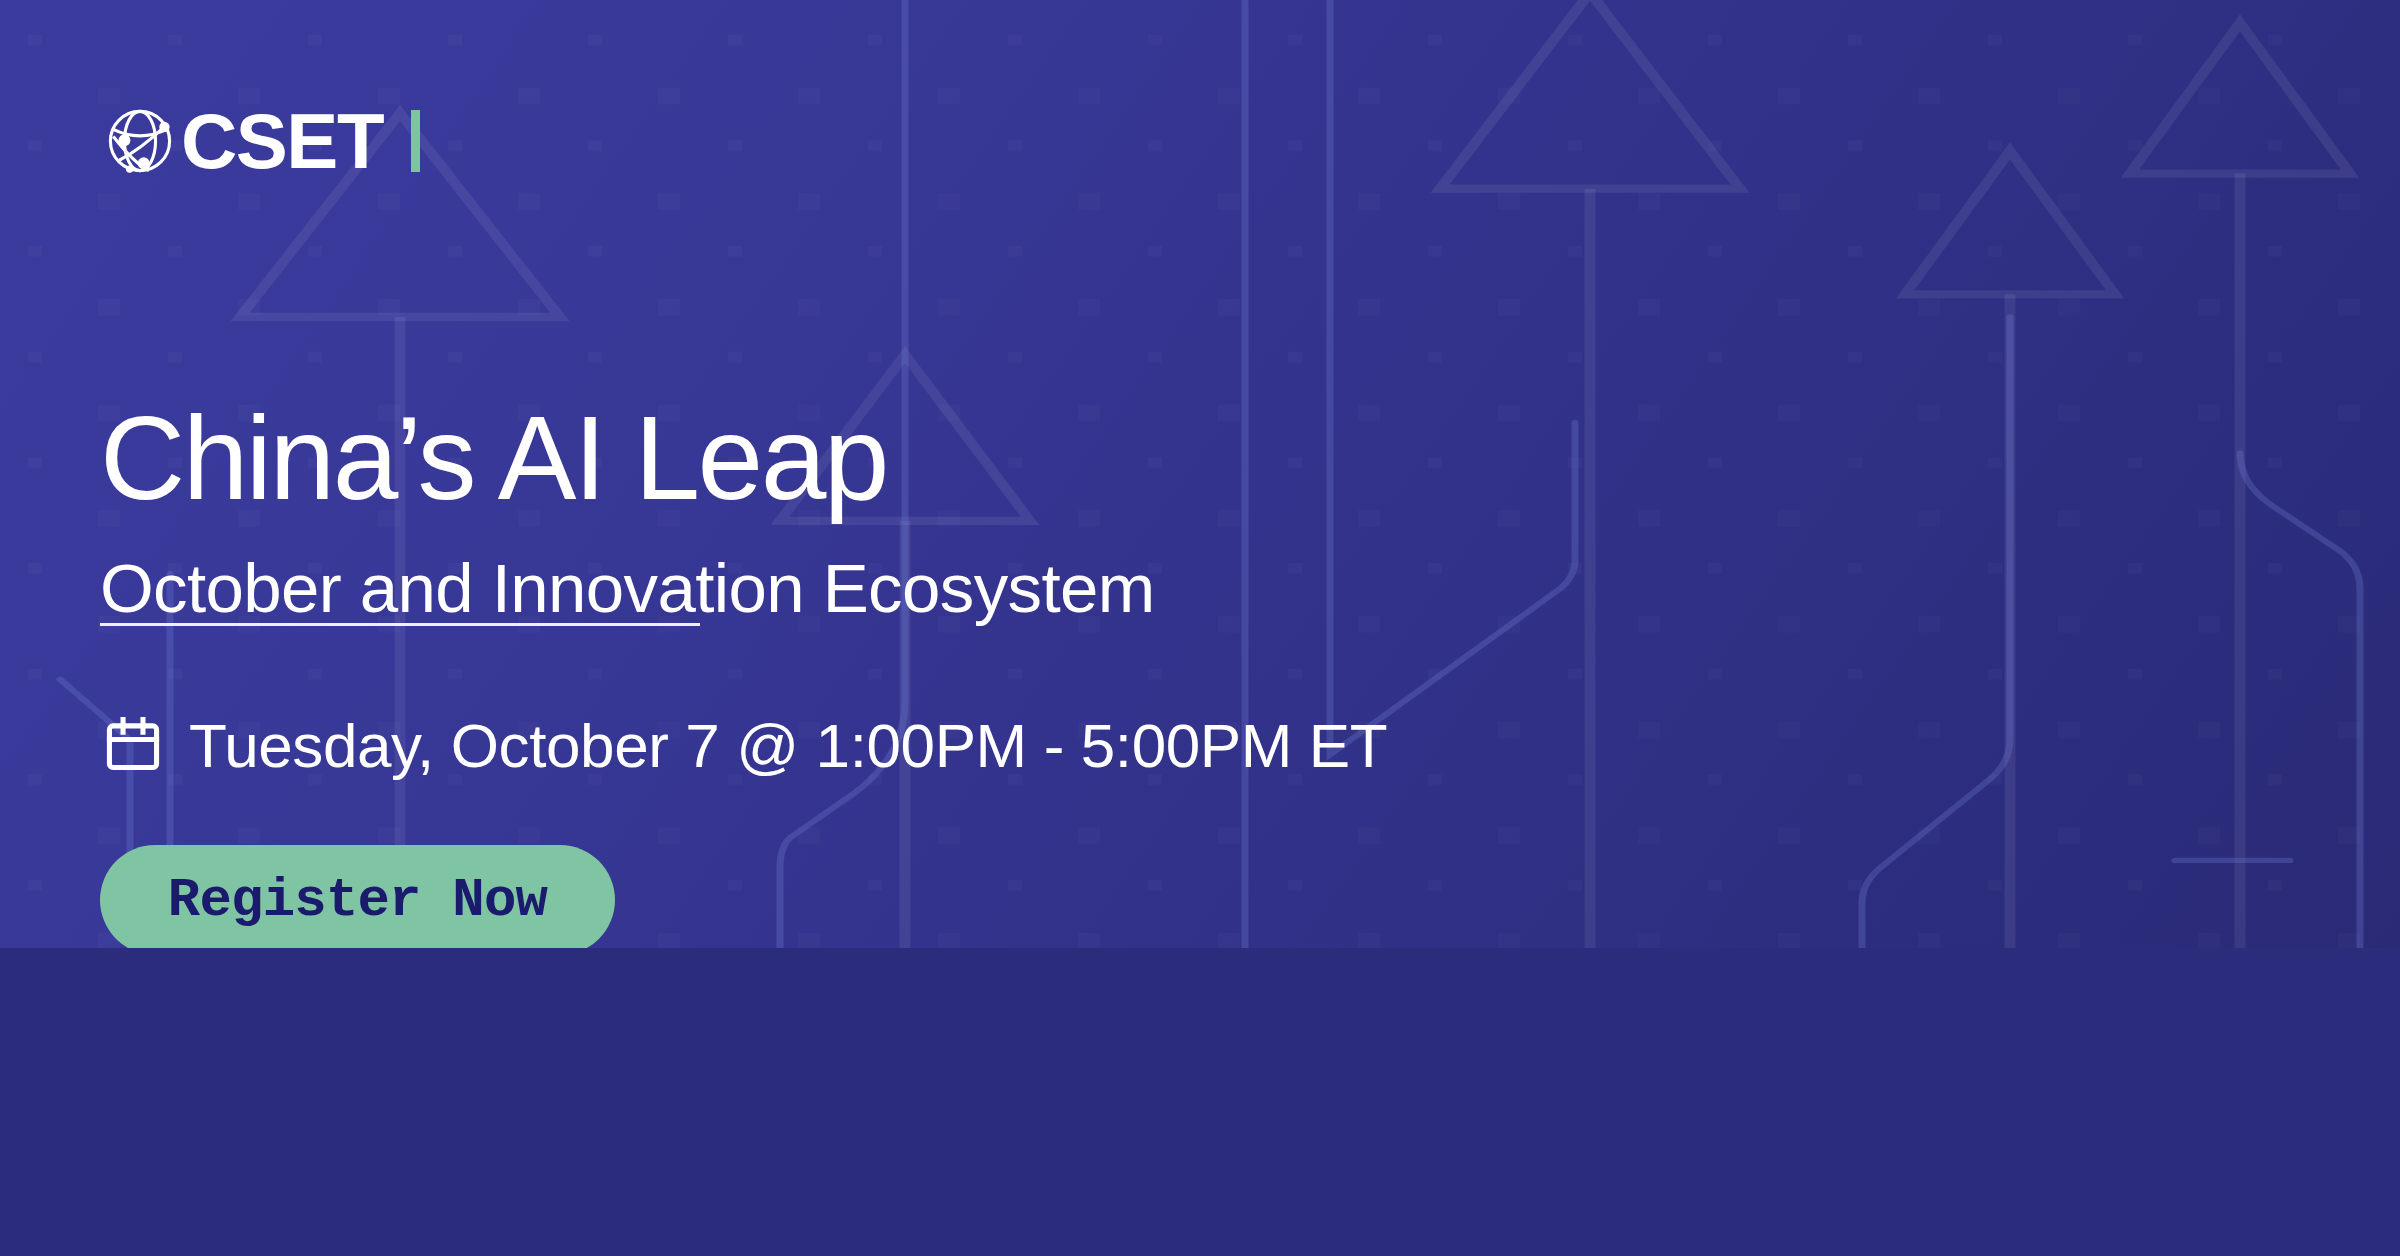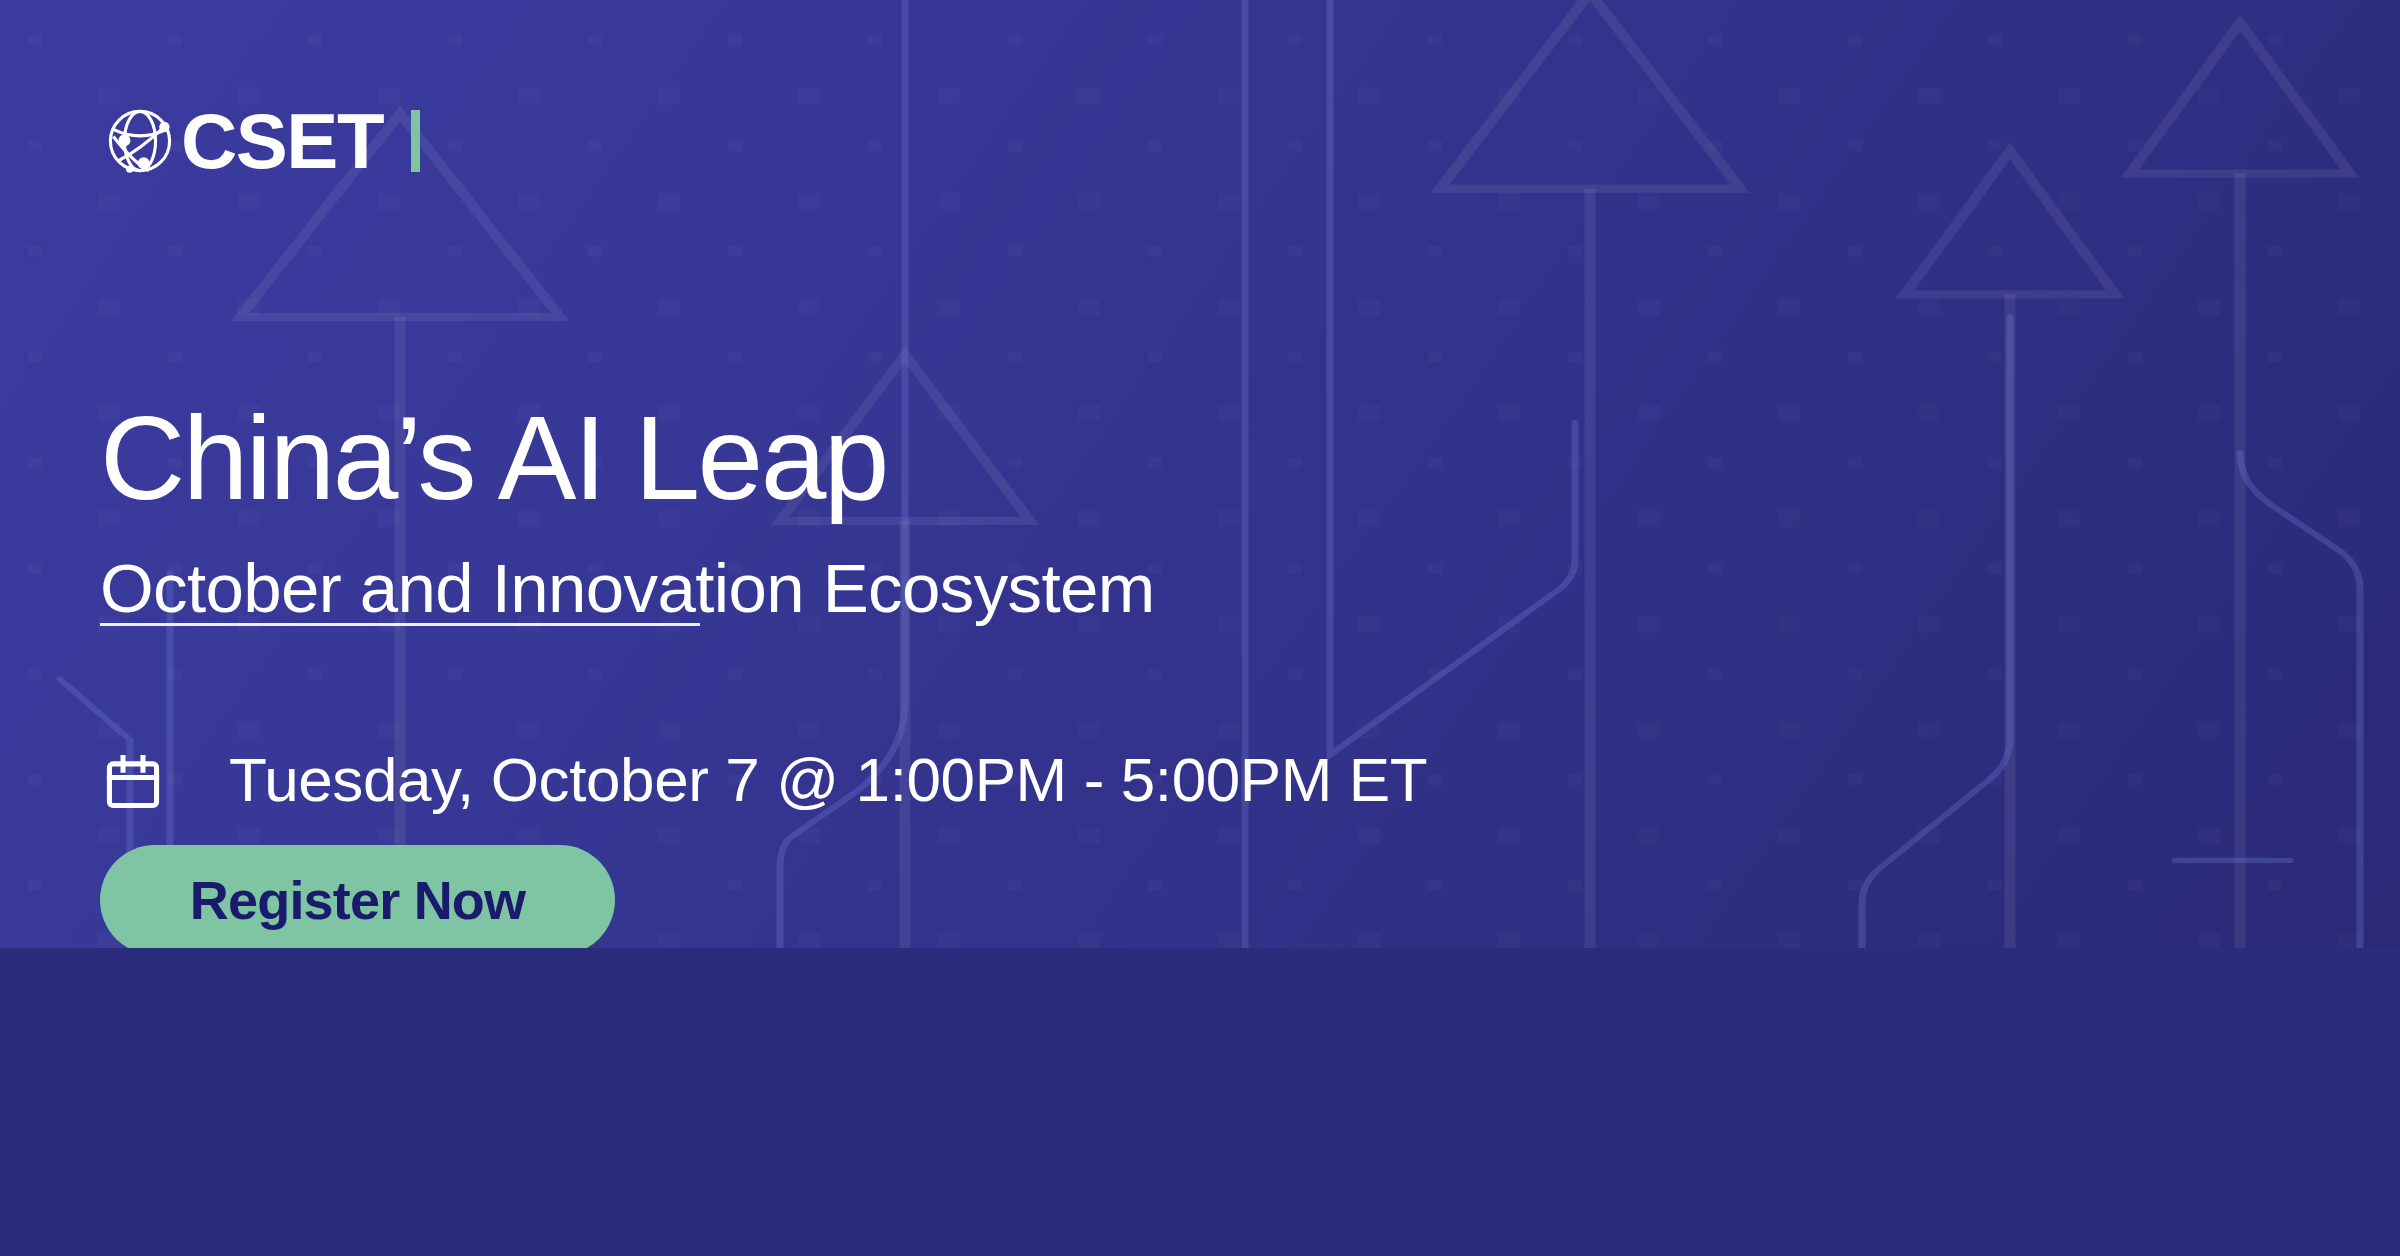--- a/index.html
+++ b/index.html
@@ -114,25 +114,24 @@
     width: 600px;
     height: 3px;
     background: #ffffff;
     opacity: 0.92;
   }
 
   
   #date-row {
     position: absolute;
     left: 104px;
-    top: 733px;
+    top: 715px;
     display: flex;
-    align-items: flex-end;
+    align-items: flex-start;
     height: 78px;
-    gap: 40px;
   }
   #calendar-icon {
     width: 58px;
     height: 58px;
     flex: 0 0 auto;
     margin-right: 27px;
     display: block;
   }
   #date-text {
     color: #ffffff;
@@ -147,21 +146,21 @@
   #register-button {
     position: absolute;
     left: 100px;
     top: 845px;
     width: 515px;
     height: 110px;
     border: none;
     border-radius: 56px;
     background: #7fc4a3;
     color: #1b1b6e;
-    font-family: Liberation Sans, sans-serif;
+    font-family: Liberation Mono, monospace;
     font-size: 54px;
     font-weight: 700;
     letter-spacing: -0.8px;
     cursor: pointer;
     display: flex;
     align-items: center;
     justify-content: center;
     padding: 0;
     white-space: nowrap;
   }

